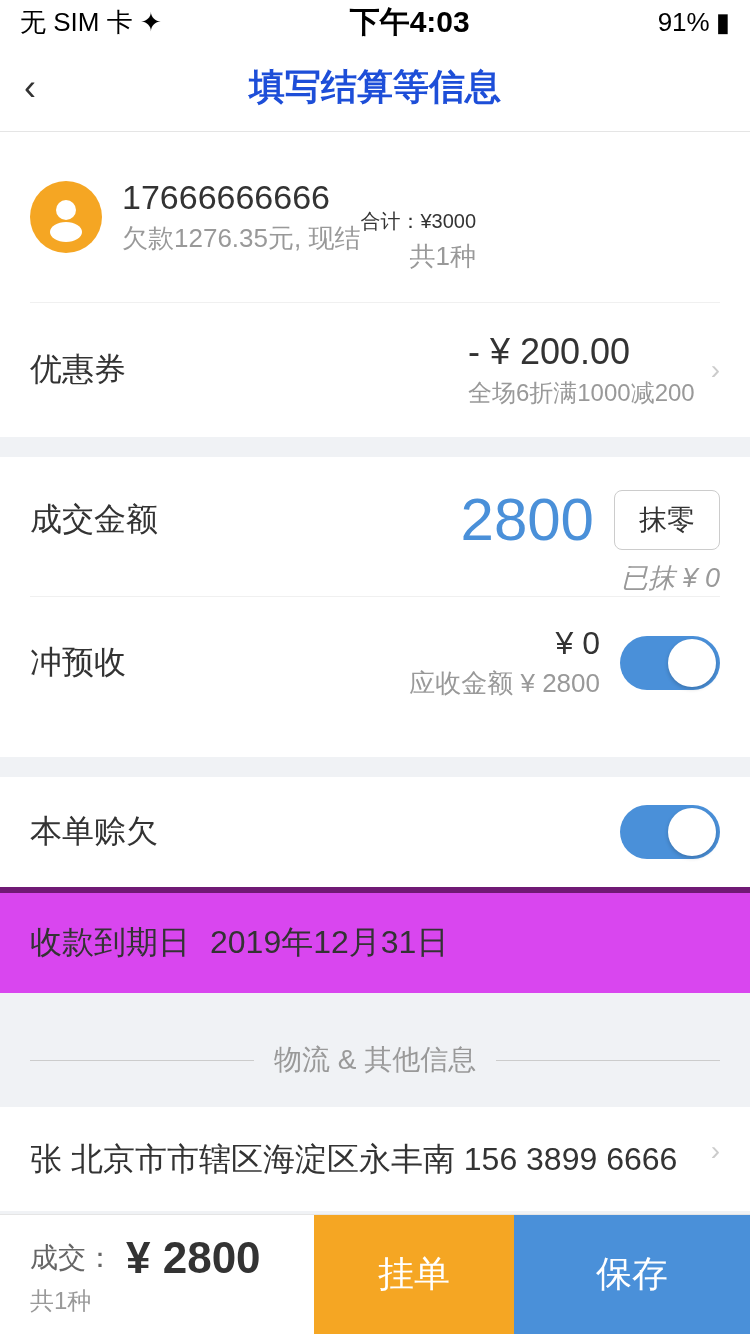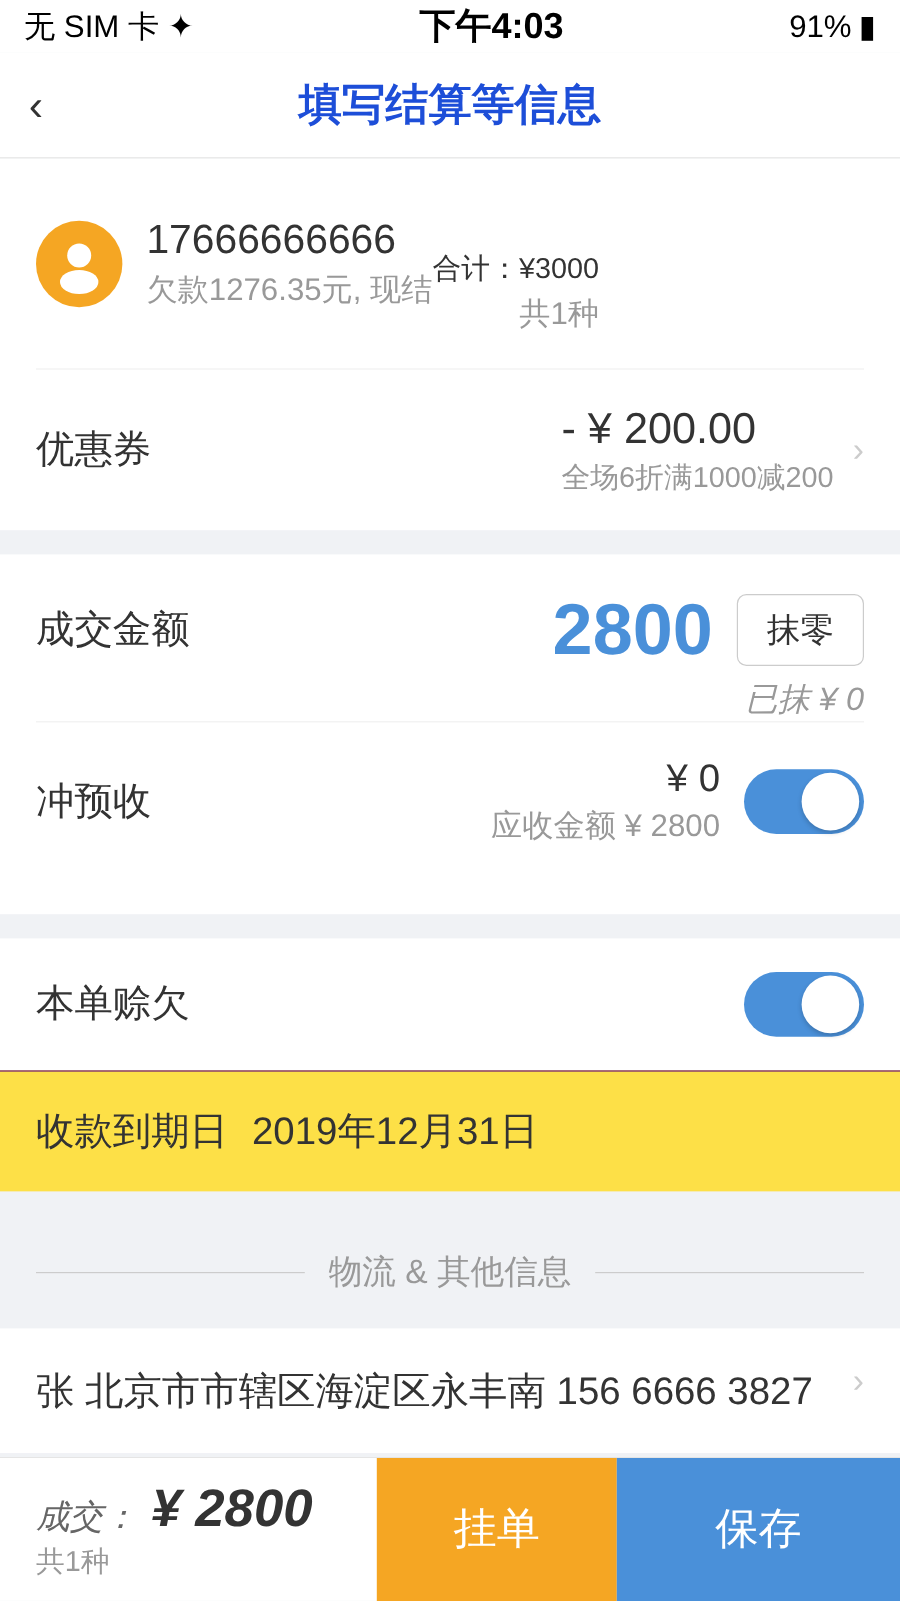--- a/index.html
+++ b/index.html
@@ -94,21 +94,21 @@
     }
     .customer-info .debt {
       font-size: 26px;
       color: #999;
       margin-top: 4px;
     }
     .customer-total {
       text-align: right;
     }
     .customer-total .total-amount {
-      font-size: 24px;
+      font-size: 20px;
       color: #333;
       font-weight: 500;
       margin-top: 48px;
     }
     .customer-total .total-count {
       font-size: 26px;
       color: #999;
       margin-top: 4px;
     }
 
@@ -160,21 +160,21 @@
       color: #333;
     }
     .amount-value-block {
       display: flex;
       align-items: center;
       gap: 20px;
     }
     .amount-number {
       font-size: 60px;
       color: #4a90d9;
-      font-weight: 700;
+      font-weight: 400;
     }
     .round-button {
       border: 1px solid #ccc;
       border-radius: 8px;
       padding: 10px 24px;
       font-size: 28px;
       color: #333;
       background: #fff;
       cursor: pointer;
     }
@@ -250,23 +250,23 @@
       align-items: center;
       justify-content: space-between;
     }
     .debt-label {
       font-size: 32px;
       color: #333;
     }
 
     
     .date-section {
-      background: #fde047;
+      background: #d946ef;
       padding: 28px 30px;
-      border-top: 1px solid #701a75;
+      border-top: 6px solid #701a75;
     }
     .date-row {
       display: flex;
       align-items: center;
       gap: 20px;
     }
     .date-label {
       font-size: 32px;
       color: #333;
     }
@@ -333,23 +333,22 @@
       display: flex;
       align-items: center;
       border-top: 1px solid #e5e5e5;
     }
     .bottom-summary {
       flex: 1;
       padding: 0 30px;
     }
     .bottom-summary .summary-row {
       display: flex;
-      align-items: flex-end;
+      align-items: center;
       gap: 12px;
-      font-style: italic;
     }
     .summary-label {
       font-size: 28px;
       color: #666;
     }
     .summary-amount {
       font-size: 44px;
       color: #333;
       font-weight: 600;
     }
@@ -475,21 +474,21 @@
 <div class="section-divider"></div>
 
 <div class="logistics-divider">
   <div class="logistics-line"></div>
   <span class="logistics-text">物流 &amp; 其他信息</span>
   <div class="logistics-line"></div>
 </div>
 
 <div class="address-section">
   <div class="address-row">
-    <span class="address-value">张 北京市市辖区海淀区永丰南 156 6666 3827</span>
+    <span class="address-value">张 北京市市辖区海淀区永丰南 156 3899 6666</span>
     <span class="chevron-right">›</span>
   </div>
 </div>
 
 <div class="bottom-spacer"></div>
 
 <div class="bottom-bar">
   <div class="bottom-summary">
     <div class="summary-row">
       <span class="summary-label">成交：</span>

